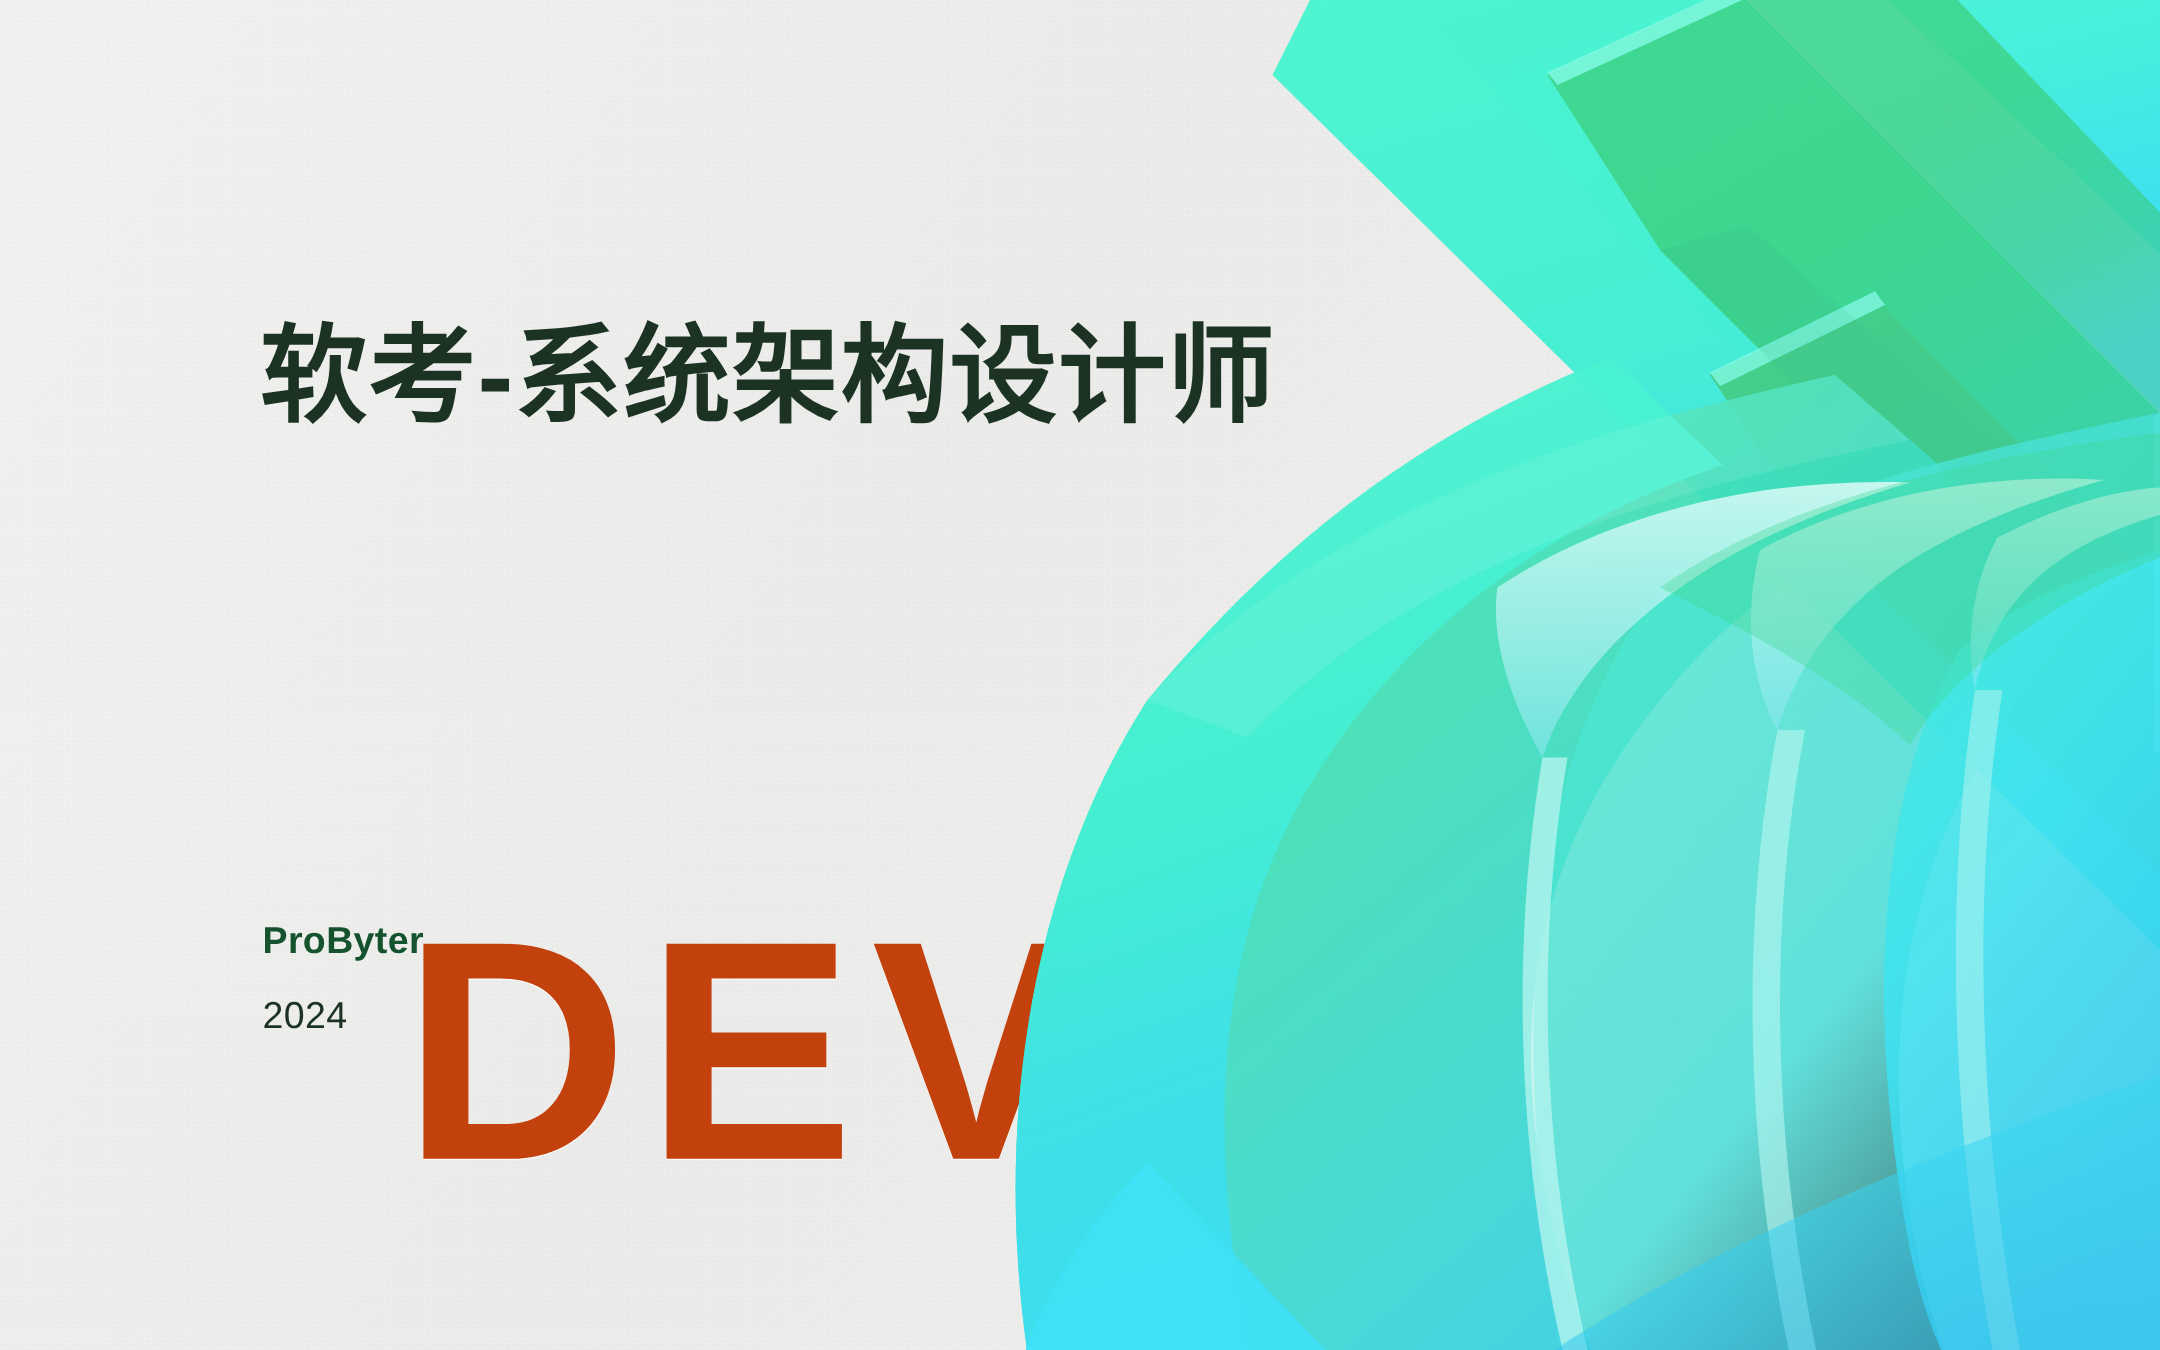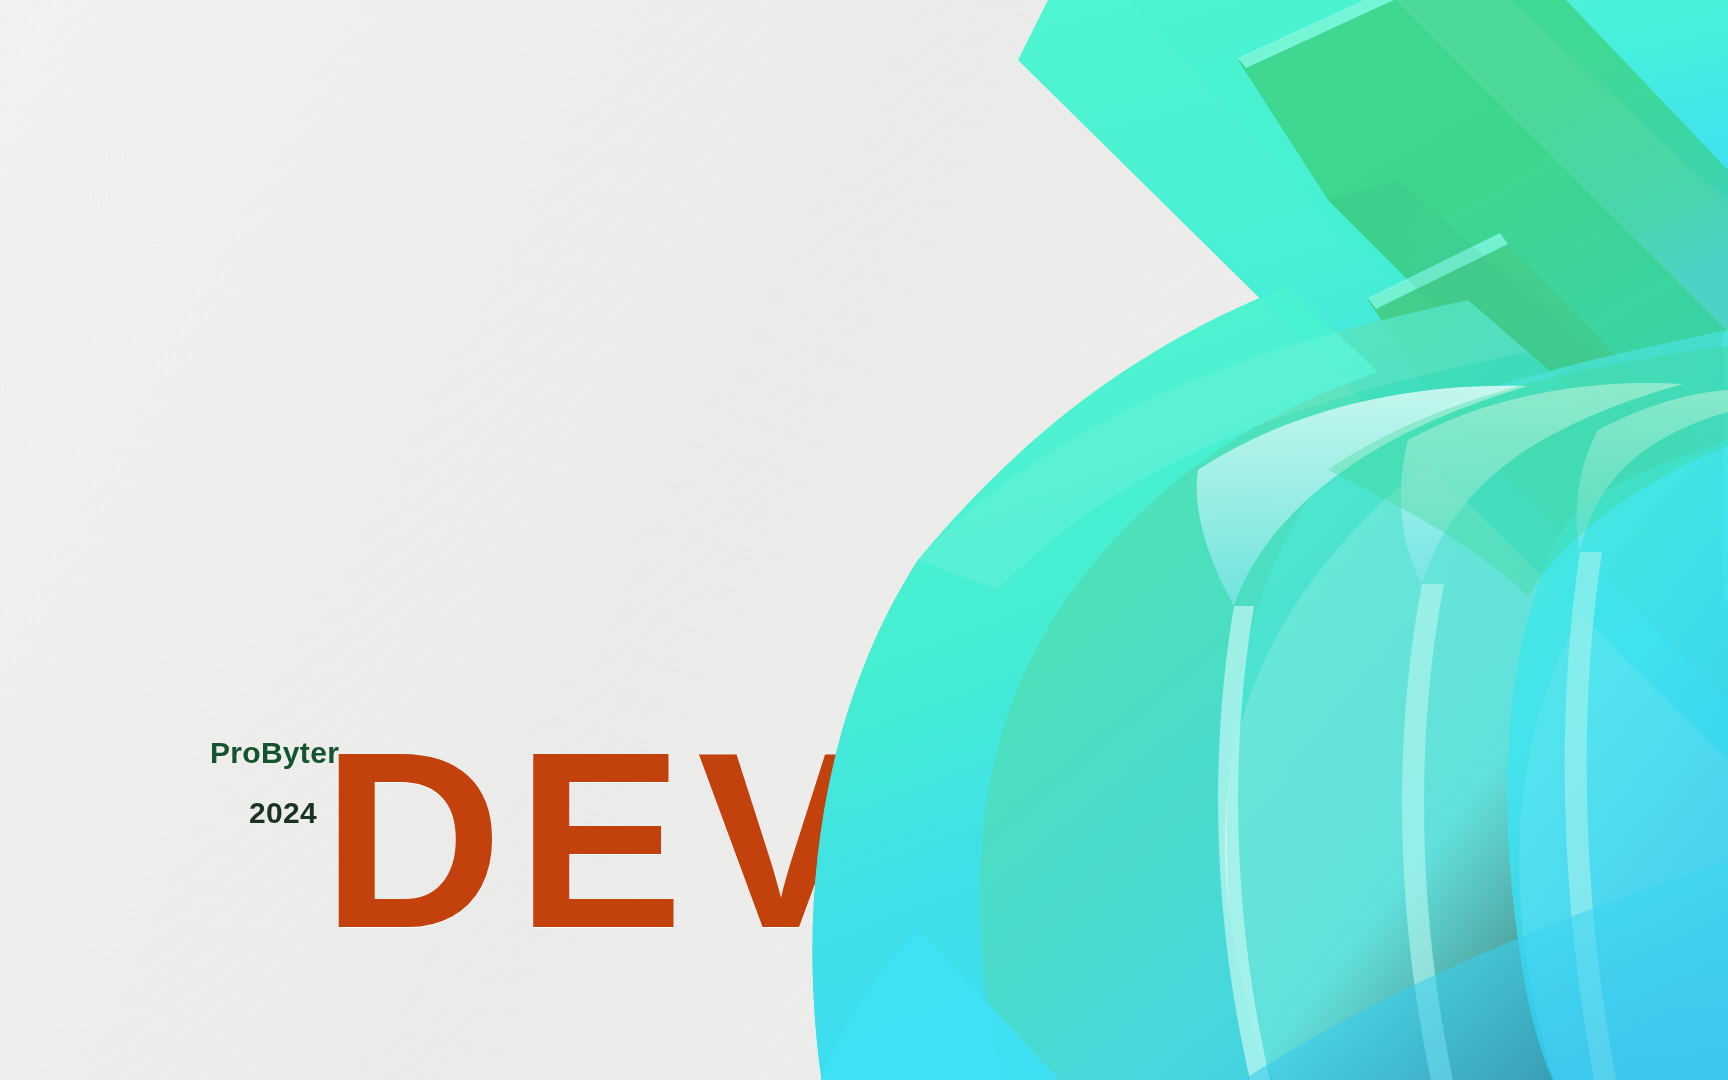--- a/index.html
+++ b/index.html
@@ -84,25 +84,24 @@
   .byline-name {
     font-size: 30px;
     font-weight: 700;
     color: #14532d;
     line-height: 1;
     letter-spacing: .3px;
   }
   .byline-year {
     margin-top: 30px;
     font-size: 30px;
-    font-weight: 700;
+    font-weight: 400;
     color: #1c3324;
     line-height: 1;
     letter-spacing: .3px;
-    margin-left: 39px;
   }
 </style>
 </head>
 <body>
 
 <div class="slide">
 
   <div class="bg-base"></div>
   <div class="bg-noise"></div>
 
@@ -253,20 +252,21 @@
 
       <path d="M 560,470 C 660,400 800,368 960,346 L 960,446
                C 880,478 800,530 760,596 C 700,540 620,500 560,470 Z" fill="#3ed68f" opacity="0.35"></path>
 
       <path d="M 150,560 C 300,400 520,340 700,300 L 760,352
                C 560,392 360,452 230,590 Z" fill="#ffffff" opacity="0.10"></path>
     </svg>
   </div>
 
   <div class="title-block">
+    <div class="title-line">软考-系统架构设计师</div>
   </div>
 
   <div class="byline">
     <div class="byline-name">ProByter</div>
     <div class="byline-year">2024</div>
   </div>
 
 </div>
 
 </body></html>

